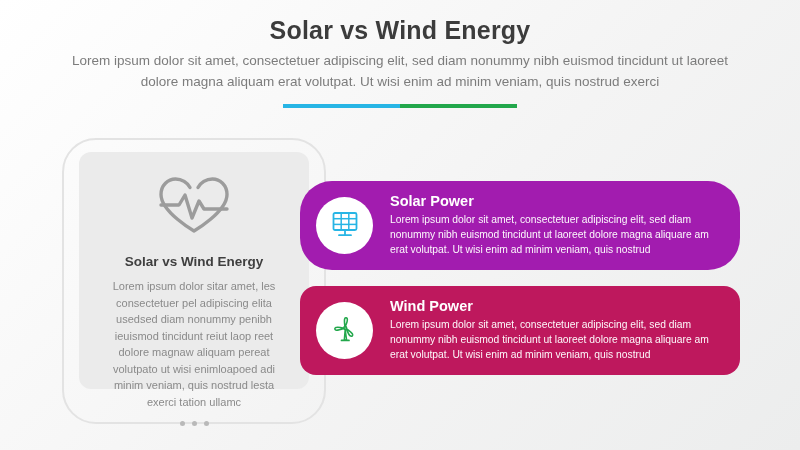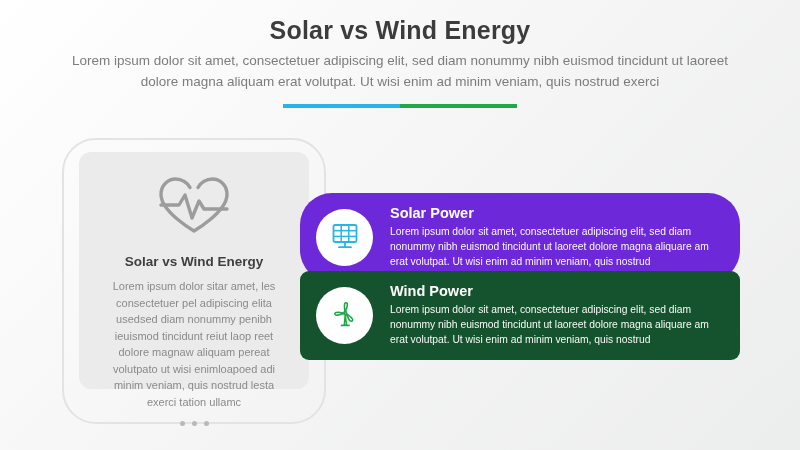--- a/index.html
+++ b/index.html
@@ -46,22 +46,22 @@
     font-size:11px;color:#8a8a8a;line-height:1.5;text-align:center;
     width:172px;
   }
   .dots{margin-top:11px;display:flex;gap:7px;justify-content:center;}
   .dots i{width:5px;height:5px;border-radius:50%;background:#b9b9b9;display:block;}
   
   .bar{
     position:absolute;left:300px;width:440px;height:89px;border-radius:16px;
     display:flex;align-items:center;box-sizing:border-box;padding-left:16px;
   }
-  .bar.solar{top:193px;background:#6d28d9;border-radius:32px;}
-  .bar.wind{top:271px;background:#14532d;border-radius:9px;}
+  .bar.solar{top:181px;background:#a21caf;border-radius:32px;}
+  .bar.wind{top:286px;background:#be185d;}
   .circle{
     width:57px;height:57px;border-radius:50%;background:#ffffff;
     flex:0 0 57px;display:flex;align-items:center;justify-content:center;
   }
   .bar-text{margin-left:17px;width:330px;}
   .bar-title{
     font-size:14.5px;font-weight:bold;color:#ffffff;margin:0 0 4px 0;
   }
   .bar-desc{
     font-size:10.3px;color:#ffffff;line-height:1.45;opacity:.97;

